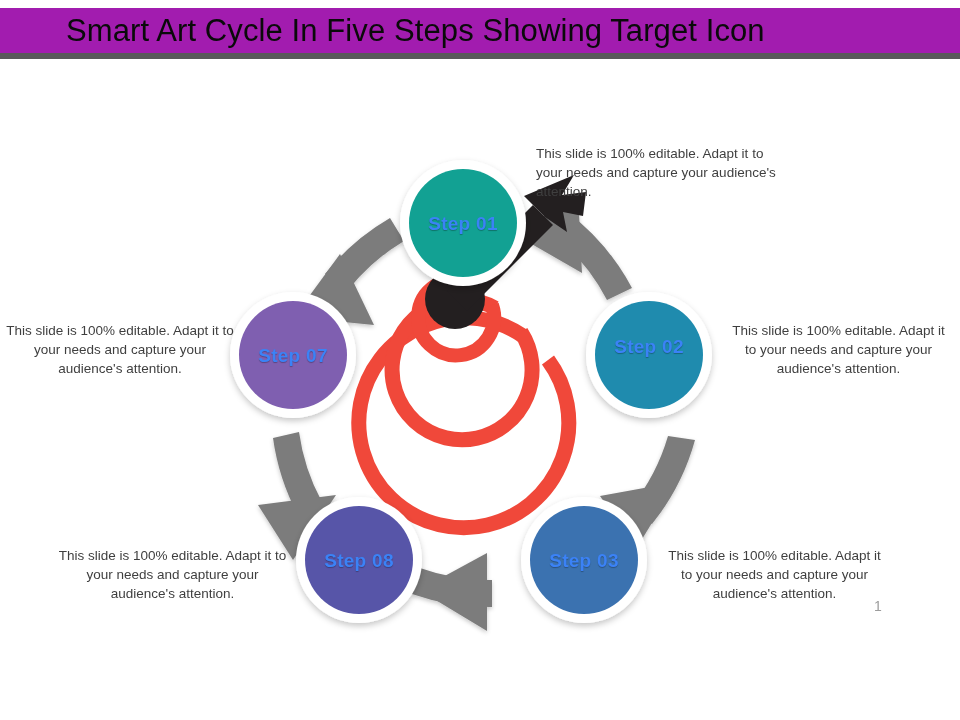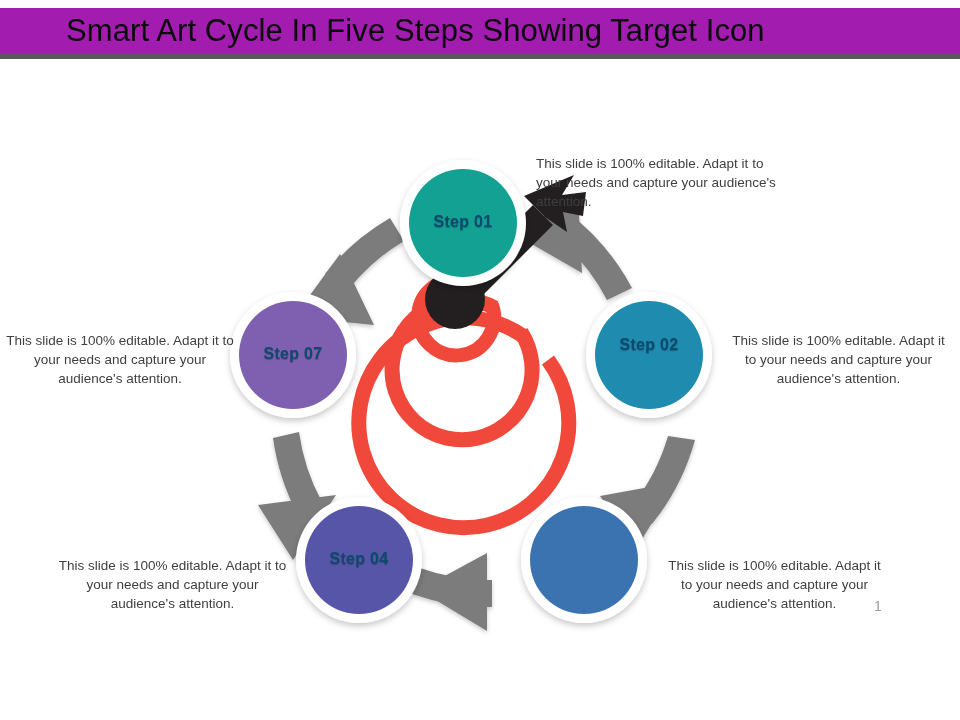--- a/index.html
+++ b/index.html
@@ -60,37 +60,36 @@
     top: 0;
     width: 960px;
     height: 661px;
   }
 
   
   .step-label {
     position: absolute;
     width: 140px;
     text-align: center;
-    color: #0c4a6e;
-    font-size: 16px;
+    color: #3b82f6;
+    font-size: 19px;
     font-weight: bold;
     letter-spacing: 0.3px;
     text-shadow: 0 1px 1px rgba(0,0,0,0.28);
     pointer-events: none;
     font-family: "Liberation Sans", sans-serif;
   }
 
   
   .desc {
     position: absolute;
     font-size: 13.5px;
     line-height: 19px;
     color: #3f3f3f;
     font-family: "Liberation Sans", sans-serif;
-    margin-top: 10px;
   }
   .desc-tr { left: 536px; top: 85px;  width: 245px; text-align: left;   }
   .desc-r  { left: 731px; top: 262px; width: 215px; text-align: center; }
   .desc-br { left: 662px; top: 487px; width: 225px; text-align: center; }
   .desc-bl { left: 55px;  top: 487px; width: 235px; text-align: center; }
   .desc-l  { left: 6px;   top: 262px; width: 228px; text-align: center; }
 
   
   #page-number {
     position: absolute;
@@ -182,21 +181,22 @@
     </g>
 
     <g>
       <circle cx="293" cy="296" r="63" fill="#ffffff" filter="url(#softshadow)"></circle>
       <circle cx="293" cy="296" r="54" fill="#7f5fb0"></circle>
     </g>
   </svg>
 
   <div class="step-label" style="left:393px; top:154px;">Step 01</div>
   <div class="step-label" style="left:579px; top:277px;">Step 02</div>
-  <div class="step-label" style="left:289px; top:491px;">Step 04</div>
+  <div class="step-label" style="left:514px; top:491px;">Step 03</div>
+  <div class="step-label" style="left:289px; top:491px;">Step 08</div>
   <div class="step-label" style="left:223px; top:286px;">Step 07</div>
 
   <div class="desc desc-tr">This slide is 100% editable. Adapt it to your needs and capture your audience's attention.</div>
   <div class="desc desc-r">This slide is 100% editable. Adapt it to your needs and capture your audience's attention.</div>
   <div class="desc desc-br">This slide is 100% editable. Adapt it to your needs and capture your audience's attention.</div>
   <div class="desc desc-bl">This slide is 100% editable. Adapt it to your needs and capture your audience's attention.</div>
   <div class="desc desc-l">This slide is 100% editable. Adapt it to your needs and capture your audience's attention.</div>
 
   <div id="page-number">1</div>
 

